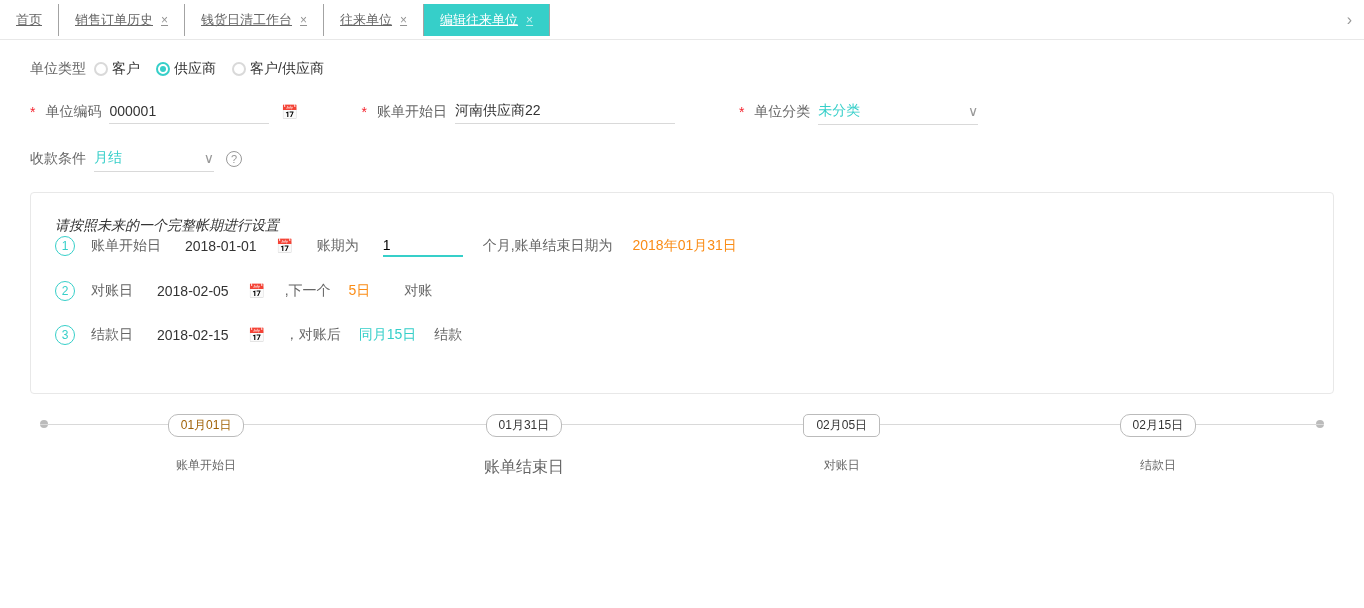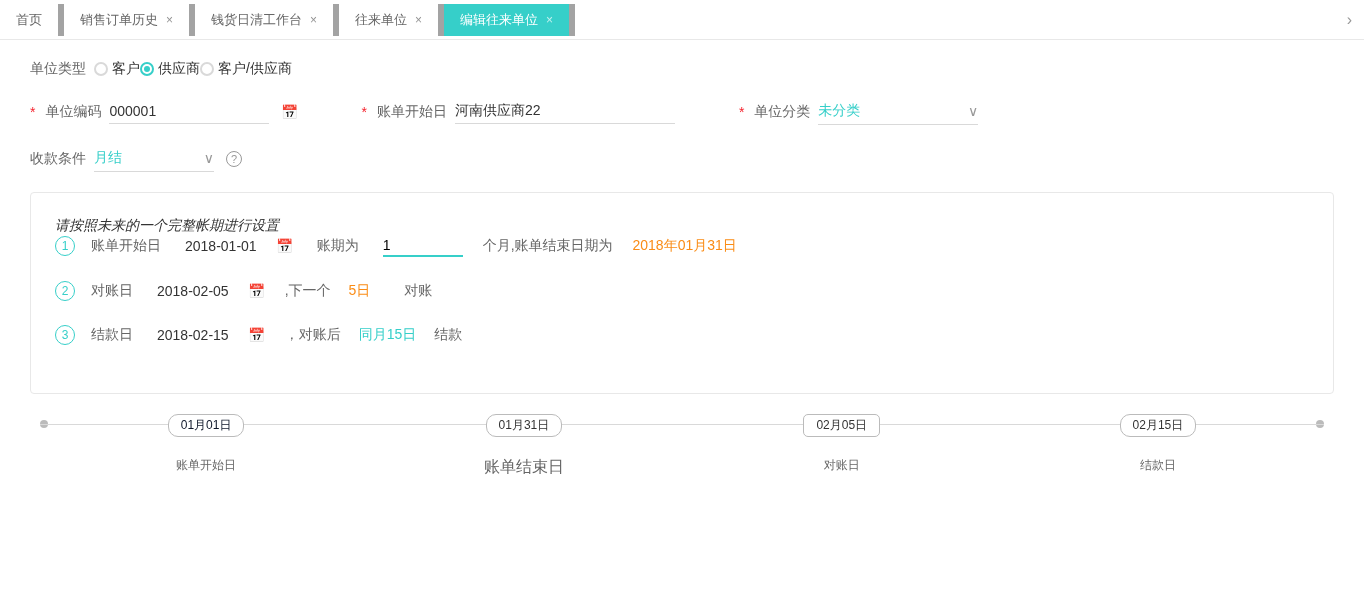--- a/index.html
+++ b/index.html
@@ -14,23 +14,24 @@
       height: 40px;
       padding-left: 0;
     }
     .tab {
       display: flex;
       align-items: center;
       padding: 0 16px;
       height: 32px;
       cursor: pointer;
       color: #666;
-      border-right: 6px solid #a3a3a3;
+      border-right: 1px solid #a3a3a3;
       white-space: nowrap;
       font-size: 13px;
+      text-decoration: underline;
     }
     .tab.active {
       background: #36cfc9;
       color: #fff;
     }
     .tab-close {
       margin-left: 8px;
       font-size: 12px;
       opacity: 0.7;
     }
@@ -67,20 +68,21 @@
     }
     .required-star {
       color: #f5222d;
       margin-right: 2px;
     }
 
     
     .radio-group {
       display: flex;
       align-items: center;
+      gap: 16px;
     }
     .radio-item {
       display: flex;
       align-items: center;
       gap: 4px;
       cursor: pointer;
     }
     .radio-circle {
       width: 14px;
       height: 14px;
@@ -327,21 +329,21 @@
 
     <div style="display:flex;flex-direction:column;align-items:center;padding-top:6px;">
       <div style="width:8px;height:8px;border-radius:50%;background:#bbb;"></div>
     </div>
 
     <div style="position:absolute;top:10px;left:10px;right:10px;height:1px;background:#d9d9d9;z-index:0;"></div>
 
     <div style="flex:1;display:flex;justify-content:space-around;position:relative;z-index:1;">
 
       <div style="display:flex;flex-direction:column;align-items:center;">
-        <div style="border:1px solid #bbb;border-radius:10px;padding:2px 12px;background:#fff;font-size:12px;color:#0f172a;">01月01日</div>
+        <div style="border:1px solid #bbb;border-radius:10px;padding:2px 12px;background:#fff;font-size:12px;color:#a16207;">01月01日</div>
         <div style="font-size:12px;color:#666;margin-top:20px;">账单开始日</div>
       </div>
 
       <div style="display:flex;flex-direction:column;align-items:center;">
         <div style="border:1px solid #bbb;border-radius:10px;padding:2px 12px;background:#fff;font-size:12px;color:#333;">01月31日</div>
         <div style="font-size:16px;color:#666;margin-top:20px;">账单结束日</div>
       </div>
 
       <div style="display:flex;flex-direction:column;align-items:center;">
         <div style="border:1px solid #bbb;border-radius:5px;padding:2px 12px;background:#fff;font-size:12px;color:#333;">02月05日</div>

